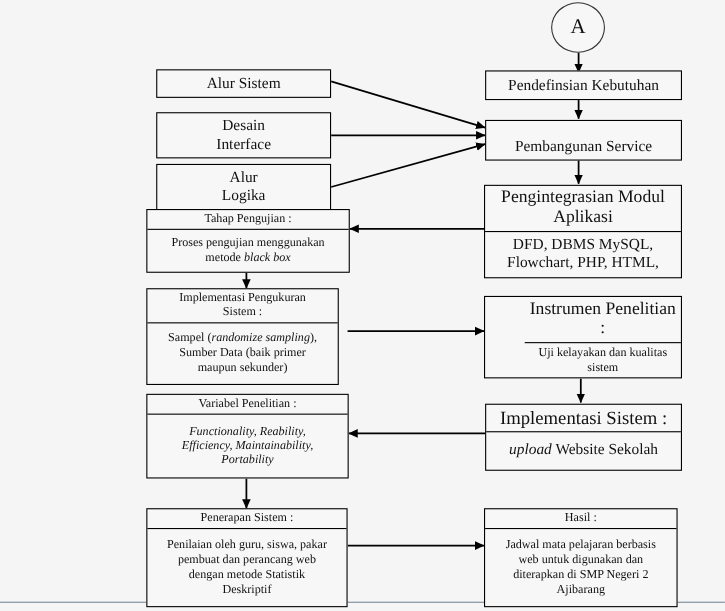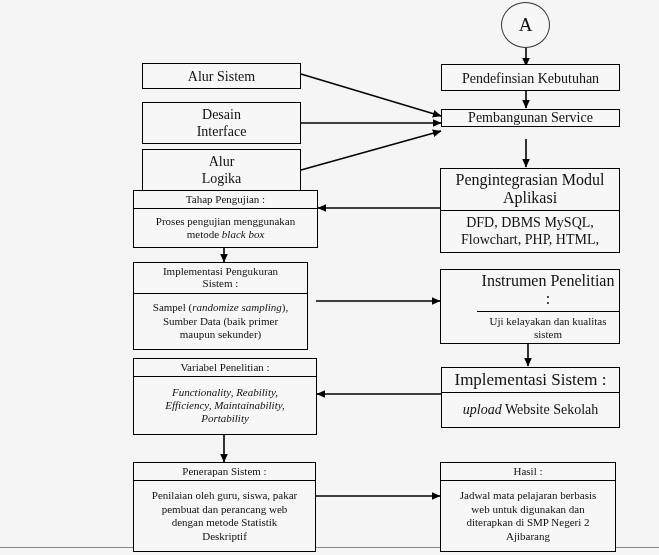--- a/index.html
+++ b/index.html
@@ -195,21 +195,21 @@
       <div>Deskriptif</div>
     </div>
   </div>
 
   <div class="node plain fs14" style="left:441px; top:64px; width:179px; height:27px;">
     <div class="body">
       <div>Pendefinsian Kebutuhan</div>
     </div>
   </div>
 
-  <div class="node plain fs14" style="left:441px; top:109px; width:179px; height:18px;">
+  <div class="node plain fs14" style="left:441px; top:109px; width:179px; height:37px;">
     <div class="body">
       <div>Pembangunan Service</div>
     </div>
   </div>
 
   <div class="node" style="left:440px; top:168px; width:180px; height:85px;">
     <div class="hdr fs12">Pengintegrasian Modul Aplikasi</div>
     <div class="body fs14">
       <div>DFD, DBMS MySQL,</div>
       <div>Flowchart, PHP, HTML,</div>

